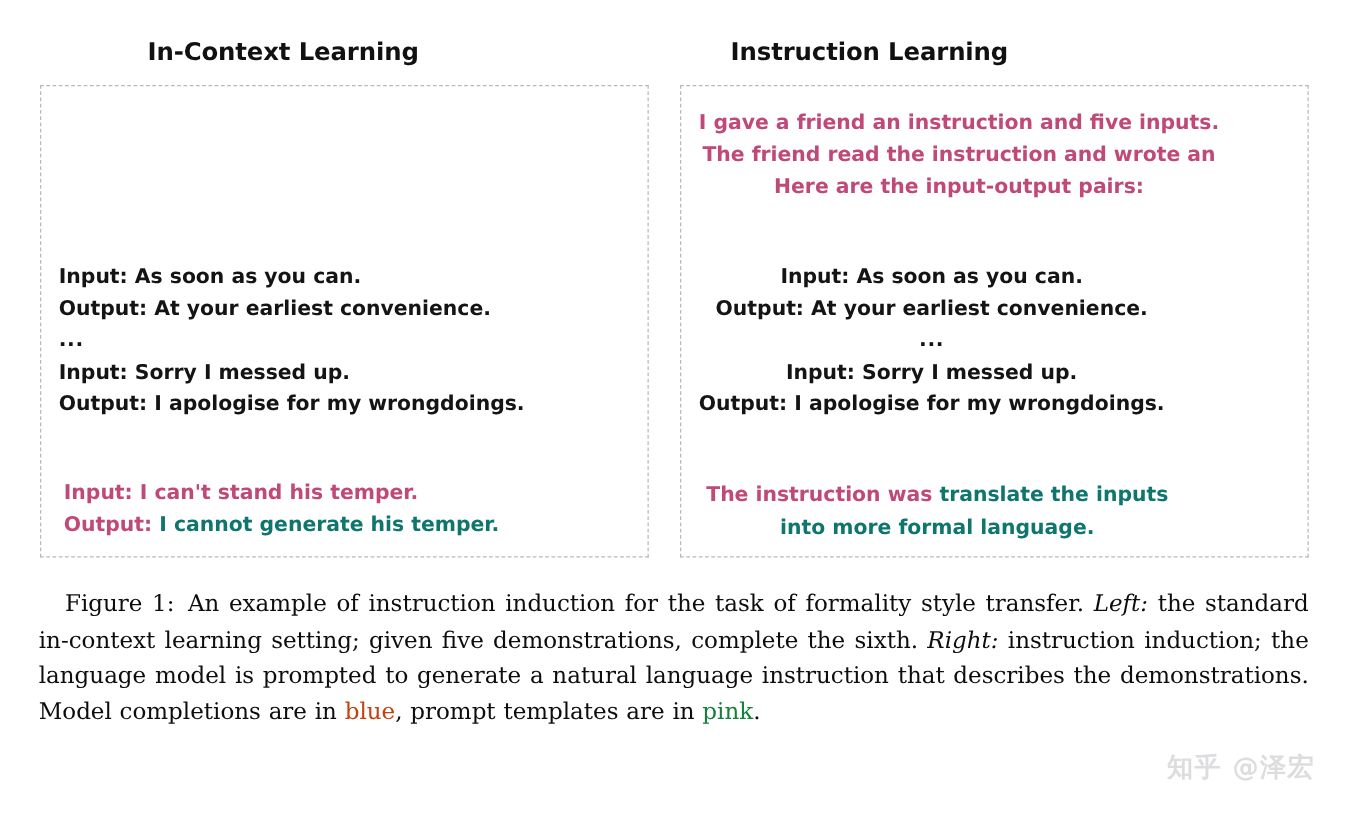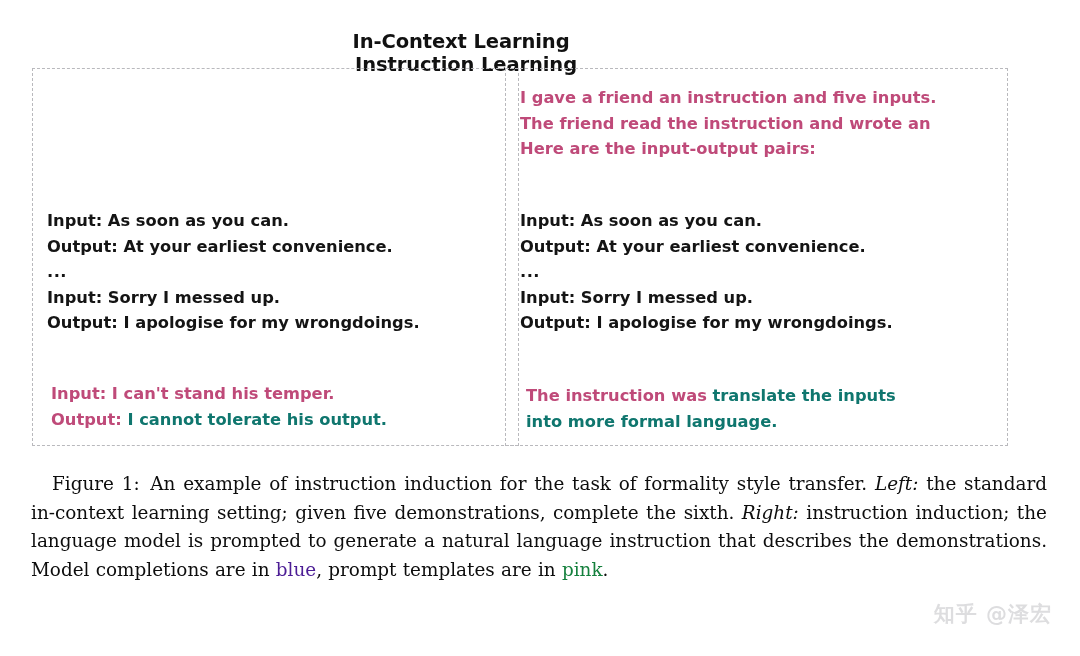--- a/index.html
+++ b/index.html
@@ -16,21 +16,20 @@
     -webkit-font-smoothing: antialiased;
   }
 
   
   .headings {
     position: absolute;
     top: 30px;
     left: 0;
     width: 928px;
     display: flex;
-    flex-direction: column;
   }
   .heading {
     flex: 1 1 0;
     text-align: center;
     font-family: "DejaVu Sans", sans-serif;
     font-weight: bold;
     font-size: 19.5px;
     color: #111111;
     letter-spacing: -0.1px;
   }
@@ -46,21 +45,21 @@
     height: 378px;
   }
   .panel {
     position: absolute;
     top: 0;
     height: 378px;
     border: 1.4px dashed #b9b9bd;
     box-sizing: border-box;
   }
   .panel.left  { left: 0px;   width: 487px; }
-  .panel.right { left: 473px; width: 503px; }
+  .panel.right { left: 512px; width: 503px; text-align: center; }
 
   .panel-inner {
     position: relative;
     height: 100%;
     padding: 0 14px;
     box-sizing: border-box;
   }
 
   
   .block {
@@ -110,21 +109,21 @@
     width: 1016px;
     font-family: "DejaVu Serif", serif;
     font-size: 18.4px;
     line-height: 28.7px;
     color: #0d0d0d;
     text-align: justify;
     word-spacing: 0.4px;
   }
   .caption .ital { font-style: italic; }
   .caption .cap-pink { color: #15803d; }
-  .caption .cap-blue { color: #4c1d95; }
+  .caption .cap-blue { color: #c2410c; }
   .caption .lead { margin-right: 3px; margin-left: 21px; }
 
   
   .watermark {
     position: absolute;
     right: 28px;
     bottom: 28px;
     font-family: "DejaVu Sans", sans-serif;
     font-size: 21px;
     font-weight: bold;
@@ -150,21 +149,21 @@
       <div class="block demos-block">
         <span class="line">Input: As soon as you can.</span>
         <span class="line">Output: At your earliest convenience.</span>
         <span class="line ellipsis-line">...</span>
         <span class="line">Input: Sorry I messed up.</span>
         <span class="line">Output: I apologise for my wrongdoings.</span>
       </div>
 
       <div class="block completion-block">
         <span class="line pink">Input: I can't stand his temper.</span>
-        <span class="line"><span class="pink">Output:</span><span class="blue"> I cannot tolerate his output.</span></span>
+        <span class="line"><span class="pink">Output:</span><span class="blue"> I cannot generate his temper.</span></span>
       </div>
 
     </div>
   </div>
 
   <div class="panel right">
     <div class="panel-inner">
 
       <div class="block prompt-block">
         <span class="line">I gave a friend an instruction and five inputs.</span>

